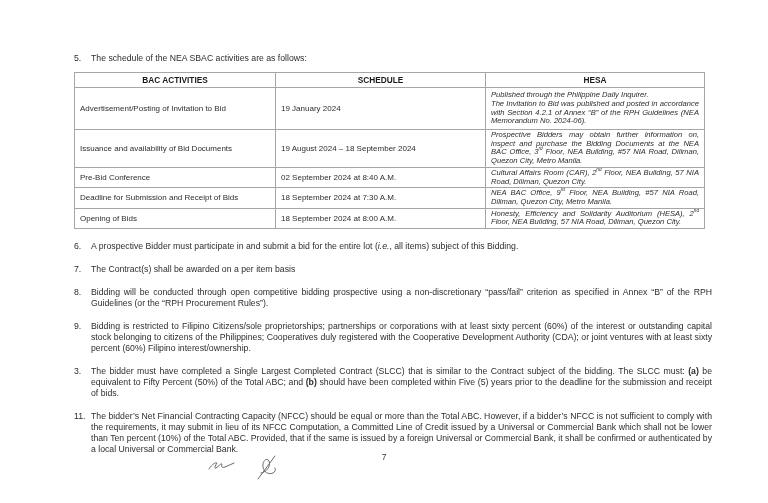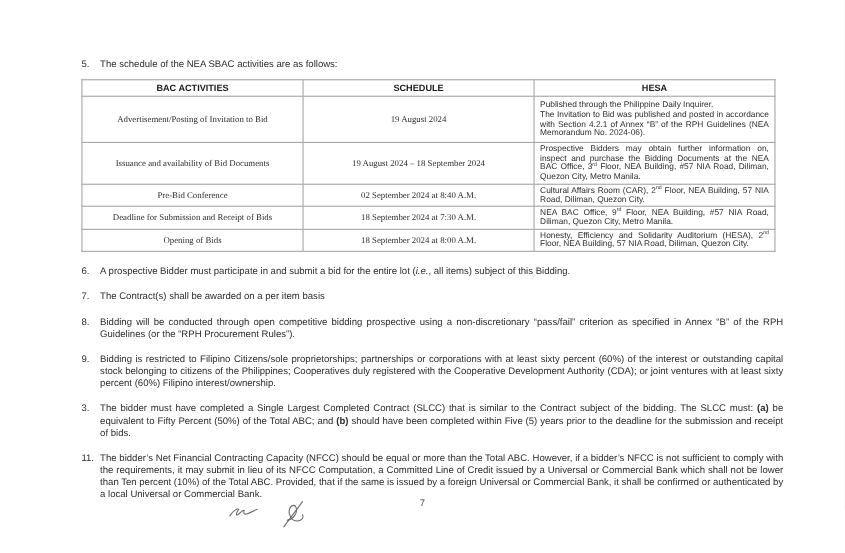--- a/index.html
+++ b/index.html
@@ -49,28 +49,28 @@
     font-size:8.3px;
     font-weight:bold;
     color:#1a1a1a;
     text-align:center;
     height:12px;
     padding:1px 2px;
   }
   td.act,td.sch{
     font-size:8px;
     line-height:9px;
-    text-align:center;
-    font-family:Liberation Serif, serif;
+    text-align:left;
   }
   td.ven{
     font-size:7.6px;
     line-height:8.7px;
     text-align:justify;
     padding:1px 4px;
+    font-style:italic;
   }
   td.ven sup{
     font-size:0.62em;
     line-height:0;
     vertical-align:super;
   }
   .ptext i{}
   .ptext b{font-weight:bold;}
   .pageno{
     position:absolute;
@@ -105,21 +105,21 @@
       <thead>
         <tr>
           <th>BAC ACTIVITIES</th>
           <th>SCHEDULE</th>
           <th>HESA</th>
         </tr>
       </thead>
       <tbody>
         <tr style="height:42px">
           <td class="act">Advertisement/Posting of Invitation to Bid</td>
-          <td class="sch">19 August 2024</td>
+          <td class="sch">19 January 2024</td>
           <td class="ven"><span>Published through the Philippine Daily Inquirer.</span><br><span>The Invitation to Bid was published and posted in accordance with Section 4.2.1 of Annex “B” of the RPH Guidelines (NEA Memorandum No. 2024-06).</span></td>
         </tr>
         <tr style="height:35px">
           <td class="act">Issuance and availability of Bid Documents</td>
           <td class="sch">19 August 2024 – 18 September 2024</td>
           <td class="ven"><span>Prospective Bidders may obtain further information on, inspect and purchase the Bidding Documents at the NEA BAC Office, 3</span><sup>rd</sup><span> Floor, NEA Building, #57 NIA Road, Diliman, Quezon City, Metro Manila.</span></td>
         </tr>
         <tr style="height:18px">
           <td class="act">Pre-Bid Conference</td>
           <td class="sch">02 September 2024 at 8:40 A.M.</td>

